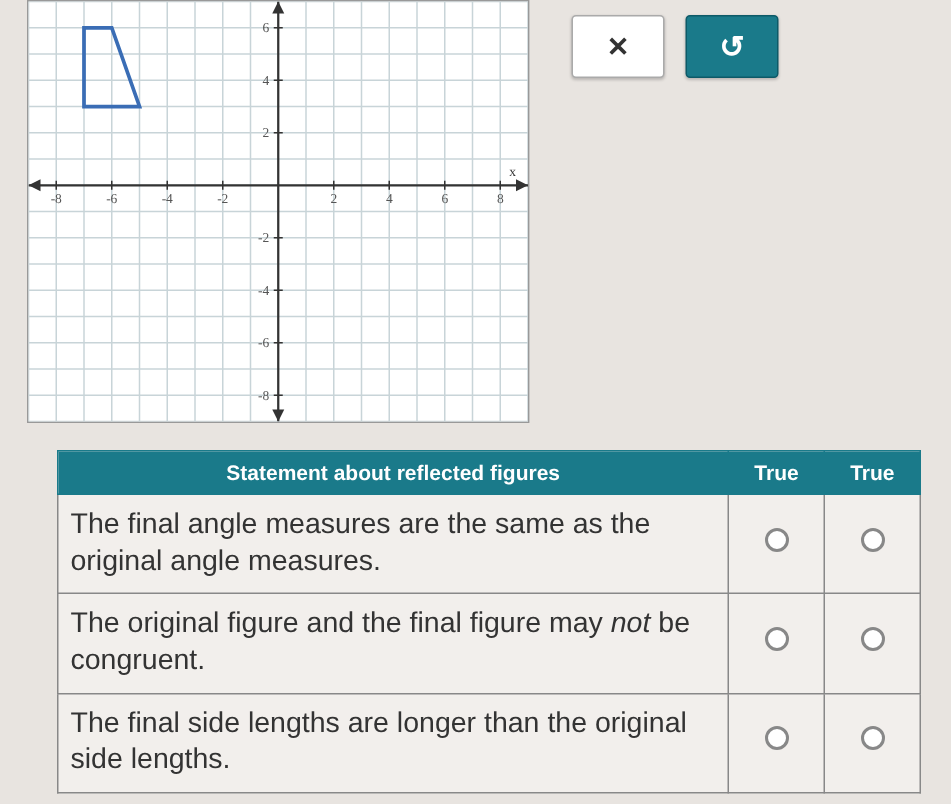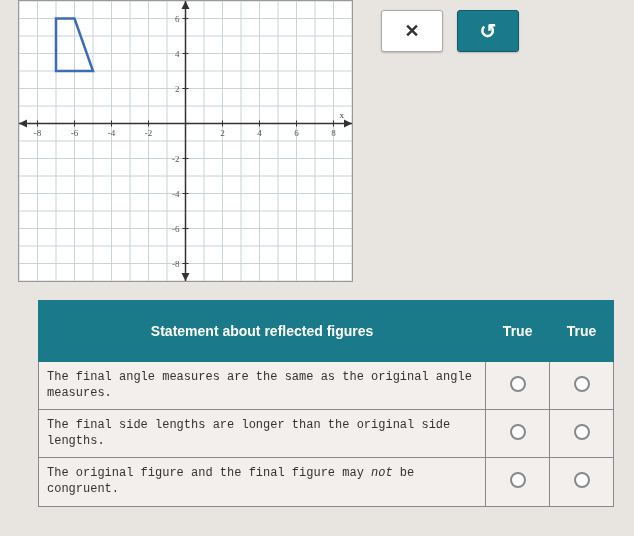--- a/index.html
+++ b/index.html
@@ -52,32 +52,31 @@
   table {
     border-collapse: collapse;
     width: 100%;
     background: #f2efec;
   }
   th {
     background: #1a7a8a;
     color: #fff;
     font-weight: bold;
     font-size: 14px;
-    padding: 22px 8px;
+    padding: 6px 8px;
     border: 1px solid #1a7a8a;
     text-align: center;
   }
   th.stmt-head { text-align: center; }
   td {
     border: 1px solid #888;
-    font-size: 12px;
+    font-size: 19px;
     color: #333;
     padding: 8px 8px;
     vertical-align: middle;
-    font-family: Liberation Mono, monospace;
   }
   td.stmt { width: 420px; line-height: 1.3; }
   td.opt { width: 60px; text-align: center; }
   .radio {
     width: 16px; height: 16px;
     border: 2px solid #888;
     border-radius: 50%;
     display: inline-block;
     background: #fff;
     cursor: pointer;
@@ -193,26 +192,26 @@
         <th>True</th>
       </tr>
     </thead>
     <tbody>
       <tr>
         <td class="stmt">The final angle measures are the same as the original angle measures.</td>
         <td class="opt"><span class="radio"></span></td>
         <td class="opt"><span class="radio"></span></td>
       </tr>
       <tr>
-        <td class="stmt">The final side lengths are longer than the original side lengths.</td>
-        <td class="opt"><span class="radio"></span></td>
-        <td class="opt"><span class="radio"></span></td>
-      </tr>
-      <tr>
         <td class="stmt">
           <span>The original figure and the final figure may </span><em>not</em><span> be congruent.</span>
         </td>
+        <td class="opt"><span class="radio"></span></td>
+        <td class="opt"><span class="radio"></span></td>
+      </tr>
+      <tr>
+        <td class="stmt">The final side lengths are longer than the original side lengths.</td>
         <td class="opt"><span class="radio"></span></td>
         <td class="opt"><span class="radio"></span></td>
       </tr>
     </tbody>
   </table>
 </div>
 
 </body></html>

